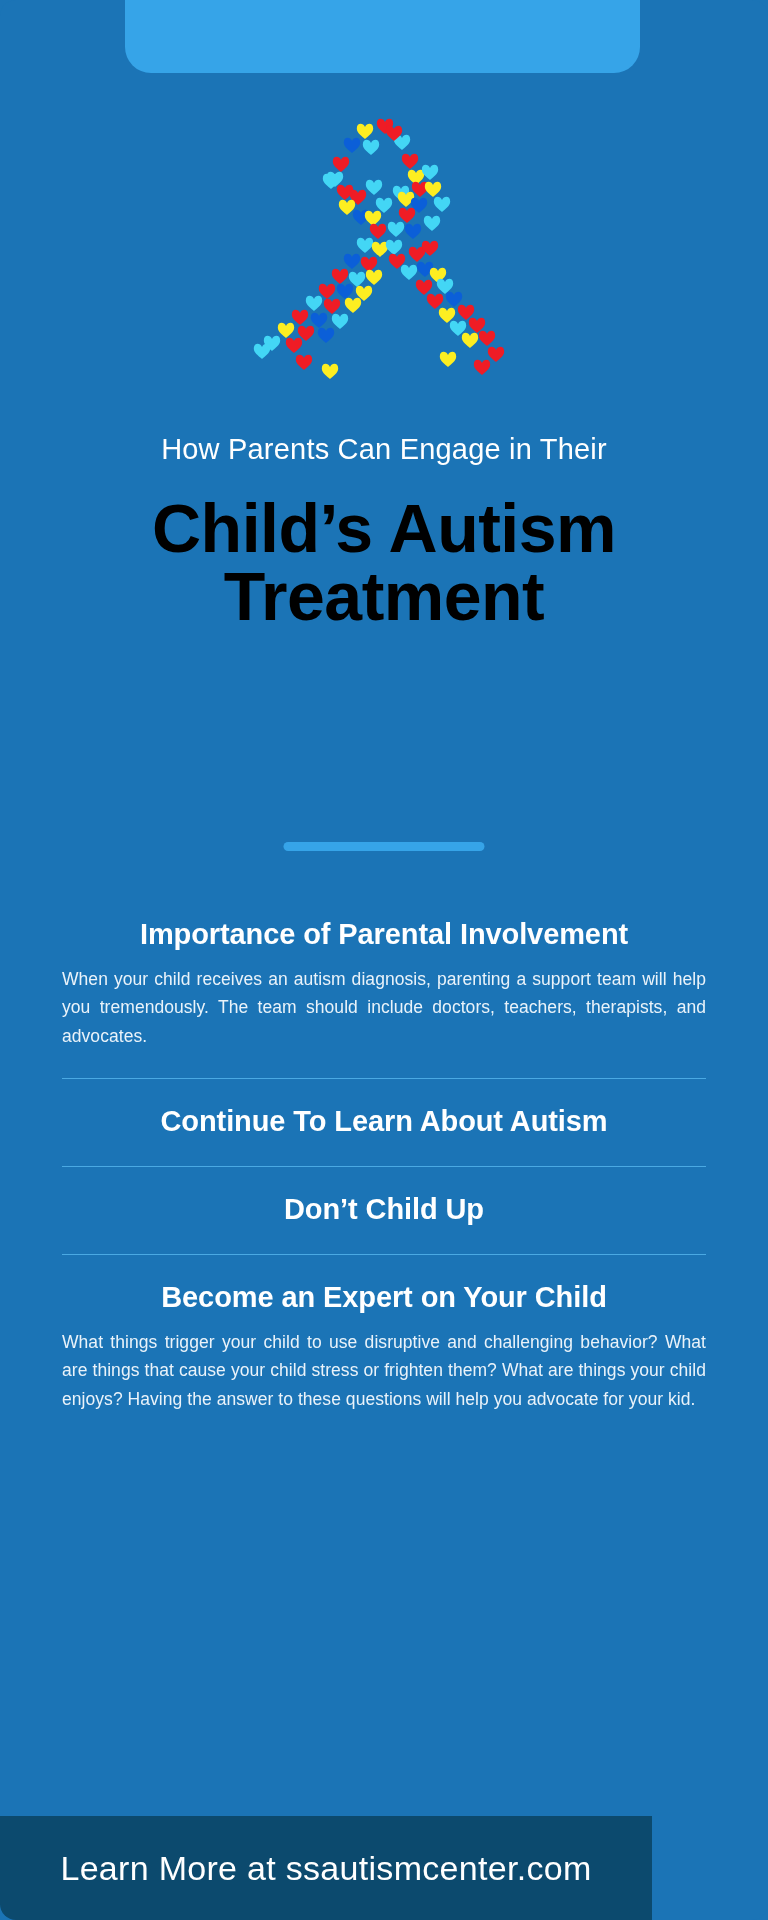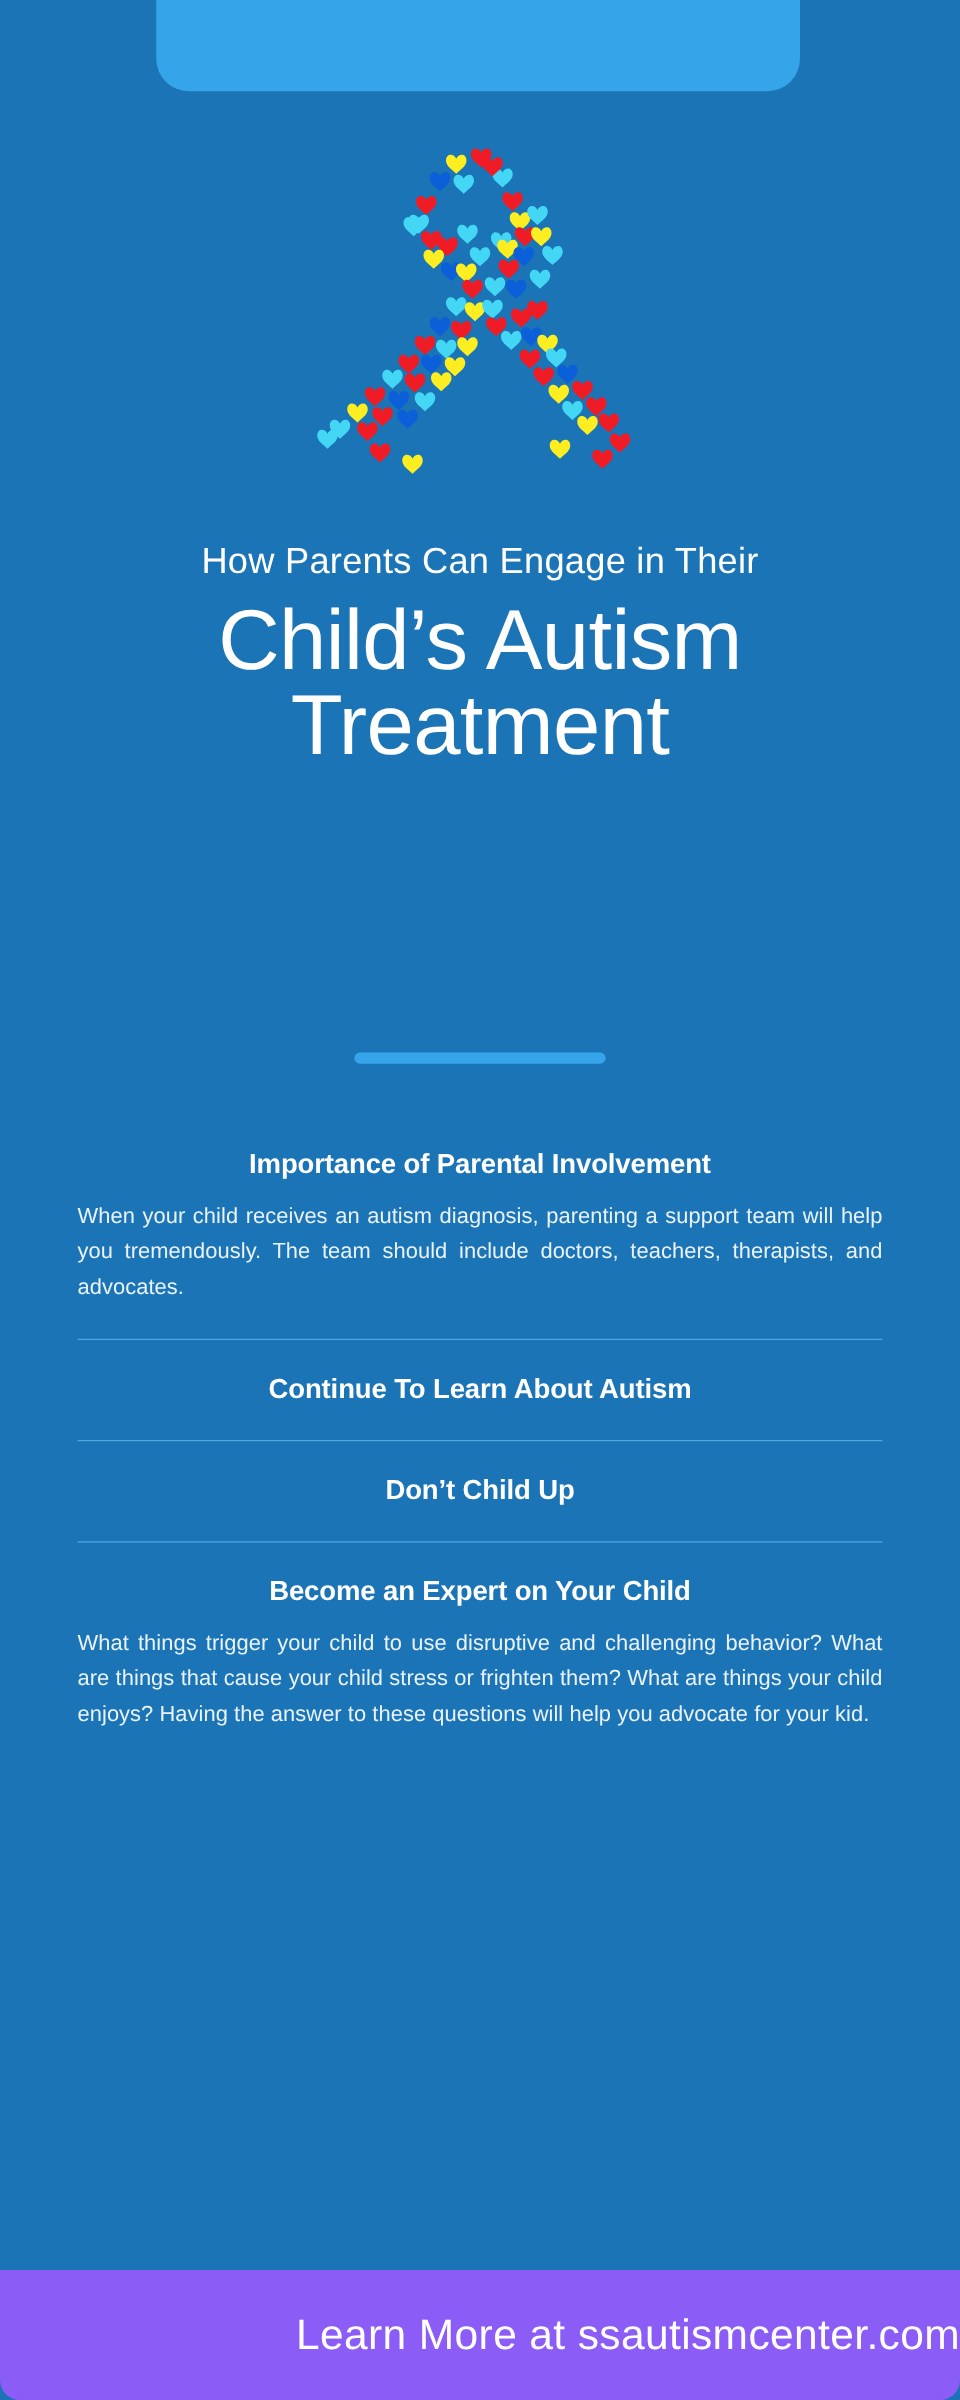--- a/index.html
+++ b/index.html
@@ -57,26 +57,26 @@
     text-align: center;
   }
   .eyebrow {
     color: #ffffff;
     font-size: 29px;
     line-height: 1.22;
     font-weight: 400;
     letter-spacing: 0.2px;
   }
   .headline {
-    color: #ffffff;
+    color: #000000;
     font-size: 68px;
-    font-weight: 400;
+    font-weight: 700;
     line-height: 0.99;
     letter-spacing: -0.5px;
-    margin-top: 12px;
+    margin-top: 28px;
     padding: 0 20px;
   }
 
   
   .rule-accent {
     position: absolute;
     left: 50%;
     transform: translateX(-50%);
     top: 842px;
     width: 201px;
@@ -88,21 +88,21 @@
   
   .sections {
     position: absolute;
     left: 62px;
     top: 918px;
     width: 644px;
   }
   .section { margin-bottom: 0; }
   .section-title {
     color: #ffffff;
-    font-size: 22px;
+    font-size: 29px;
     font-weight: 700;
     text-align: center;
     letter-spacing: -0.1px;
     margin: 0 0 14px 0;
   }
   .section-body {
     color: #eaf3fa;
     font-size: 17.5px;
     line-height: 1.62;
     text-align: justify;
@@ -116,26 +116,26 @@
     margin: 28px 0 26px 0;
     width: 100%;
   }
   .sp-title { margin-top: 0; }
 
   
   .footer {
     position: absolute;
     left: 0;
     bottom: 0;
-    width: 768px;
+    width: 652px;
     height: 104px;
-    background: #8b5cf6;
+    background: #0c4a6e;
     display: flex;
     align-items: center;
-    justify-content: flex-end;
+    justify-content: center;
   }
   .footer-text {
     color: #ffffff;
     font-size: 34px;
     font-weight: 400;
     letter-spacing: 0.3px;
   }
 </style>
 </head>
 <body>

